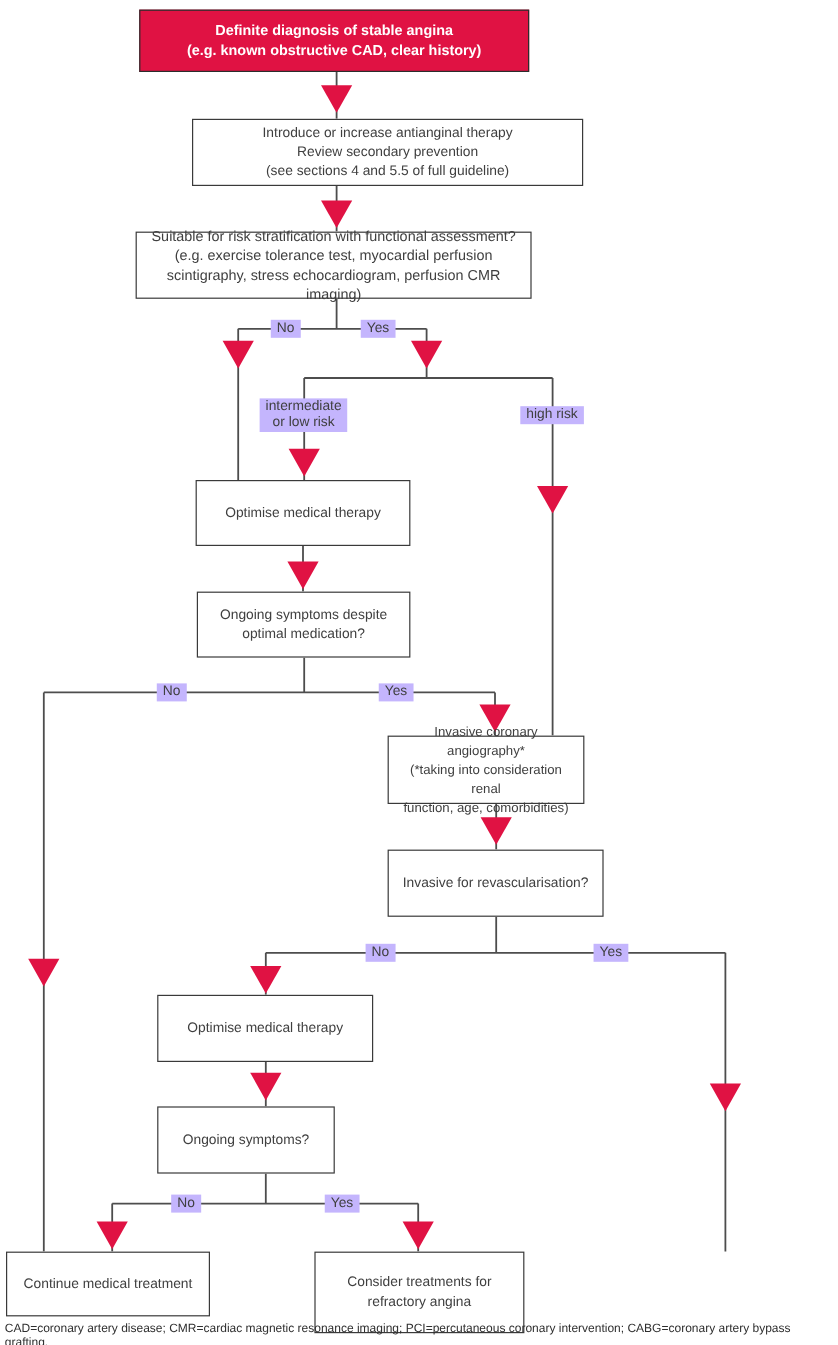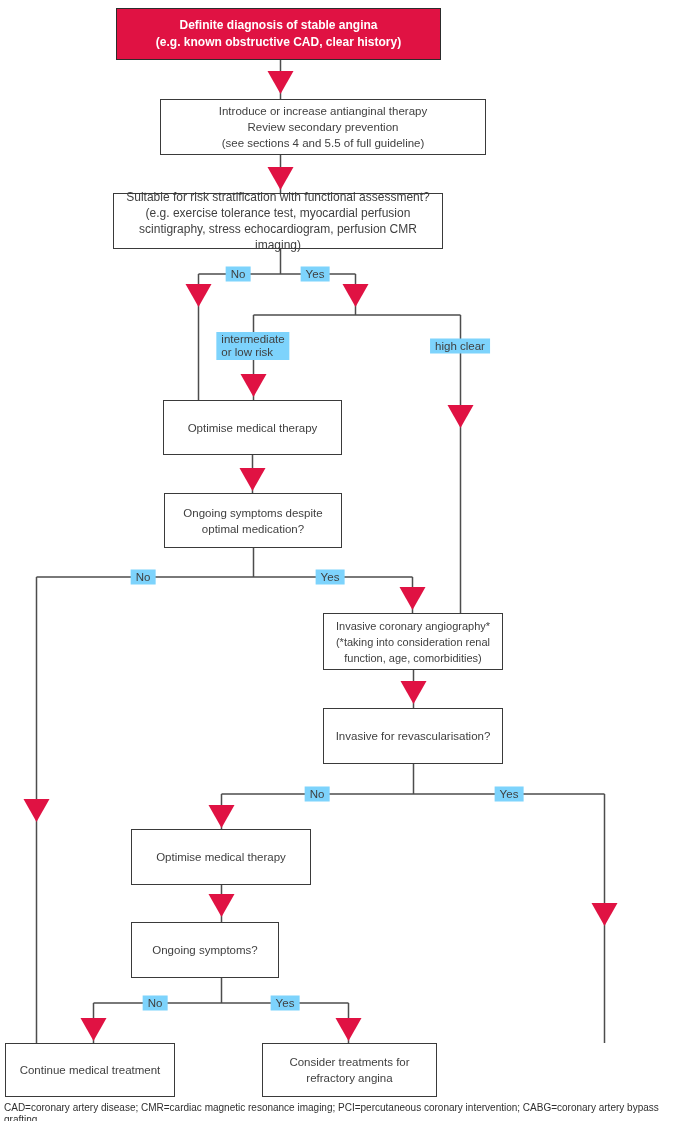--- a/index.html
+++ b/index.html
@@ -28,23 +28,24 @@
   .node.start{
     background:#e01243;
     color:#ffffff;
     font-weight:bold;
     font-size:12px;line-height:17px;
     border-color:#2c2c2c;
   }
   .lbl{
     position:absolute;z-index:3;
     transform:translate(-50%,-50%);
-    background:#7dd3fc;
+    background:#c4b5fd;
     padding:1px 5px;
     font-size:11.5px;line-height:13px;
+    text-align:center;
     white-space:pre-line;
   }
   #footer-note{
     position:absolute;z-index:2;
     left:4px;top:1102px;width:692px;
     font-size:10px;line-height:12px;
     color:#2f2f2f;
     text-align:left;
   }
 </style>
@@ -107,42 +108,42 @@
 
   <div class="node" style="left:113px;top:193px;width:330px;height:56px;font-size:12px;">Suitable for risk stratification with functional assessment?
 (e.g. exercise tolerance test, myocardial perfusion
 scintigraphy, stress echocardiogram, perfusion CMR imaging)</div>
 
   <div class="node" style="left:163px;top:400px;width:179px;height:55px;">Optimise medical therapy</div>
 
   <div class="node" style="left:164px;top:493px;width:178px;height:55px;">Ongoing symptoms despite
 optimal medication?</div>
 
-  <div class="node" style="left:323px;top:613px;width:180px;height:57px;font-size:11px;">Invasive coronary angiography*
+  <div class="node" style="left:323px;top:613px;width:164px;height:57px;font-size:11px;">Invasive coronary angiography*
 (*taking into consideration renal
 function, age, comorbidities)</div>
 
   <div class="node" style="left:323px;top:708px;width:180px;height:56px;">Invasive for revascularisation?</div>
 
   <div class="node" style="left:131px;top:829px;width:180px;height:56px;">Optimise medical therapy</div>
 
   <div class="node" style="left:131px;top:922px;width:148px;height:56px;">Ongoing symptoms?</div>
 
   <div class="node" style="left:5px;top:1043px;width:170px;height:54px;">Continue medical treatment</div>
 
-  <div class="node" style="left:262px;top:1043px;width:175px;height:54px;">Consider treatments for
+  <div class="node" style="left:262px;top:1043px;width:175px;height:68px;">Consider treatments for
 refractory angina</div>
 
 
   <span class="lbl" style="left:238px;top:274px;">No</span>
   <span class="lbl" style="left:315px;top:274px;">Yes</span>
 
   <span class="lbl" style="left:253px;top:346px;">intermediate
 or low risk</span>
-  <span class="lbl" style="left:460px;top:346px;">high clear</span>
+  <span class="lbl" style="left:460px;top:346px;">high risk</span>
 
   <span class="lbl" style="left:143px;top:577px;">No</span>
   <span class="lbl" style="left:330px;top:577px;">Yes</span>
 
   <span class="lbl" style="left:317px;top:794px;">No</span>
   <span class="lbl" style="left:509px;top:794px;">Yes</span>
 
   <span class="lbl" style="left:155px;top:1003px;">No</span>
   <span class="lbl" style="left:285px;top:1003px;">Yes</span>
 

